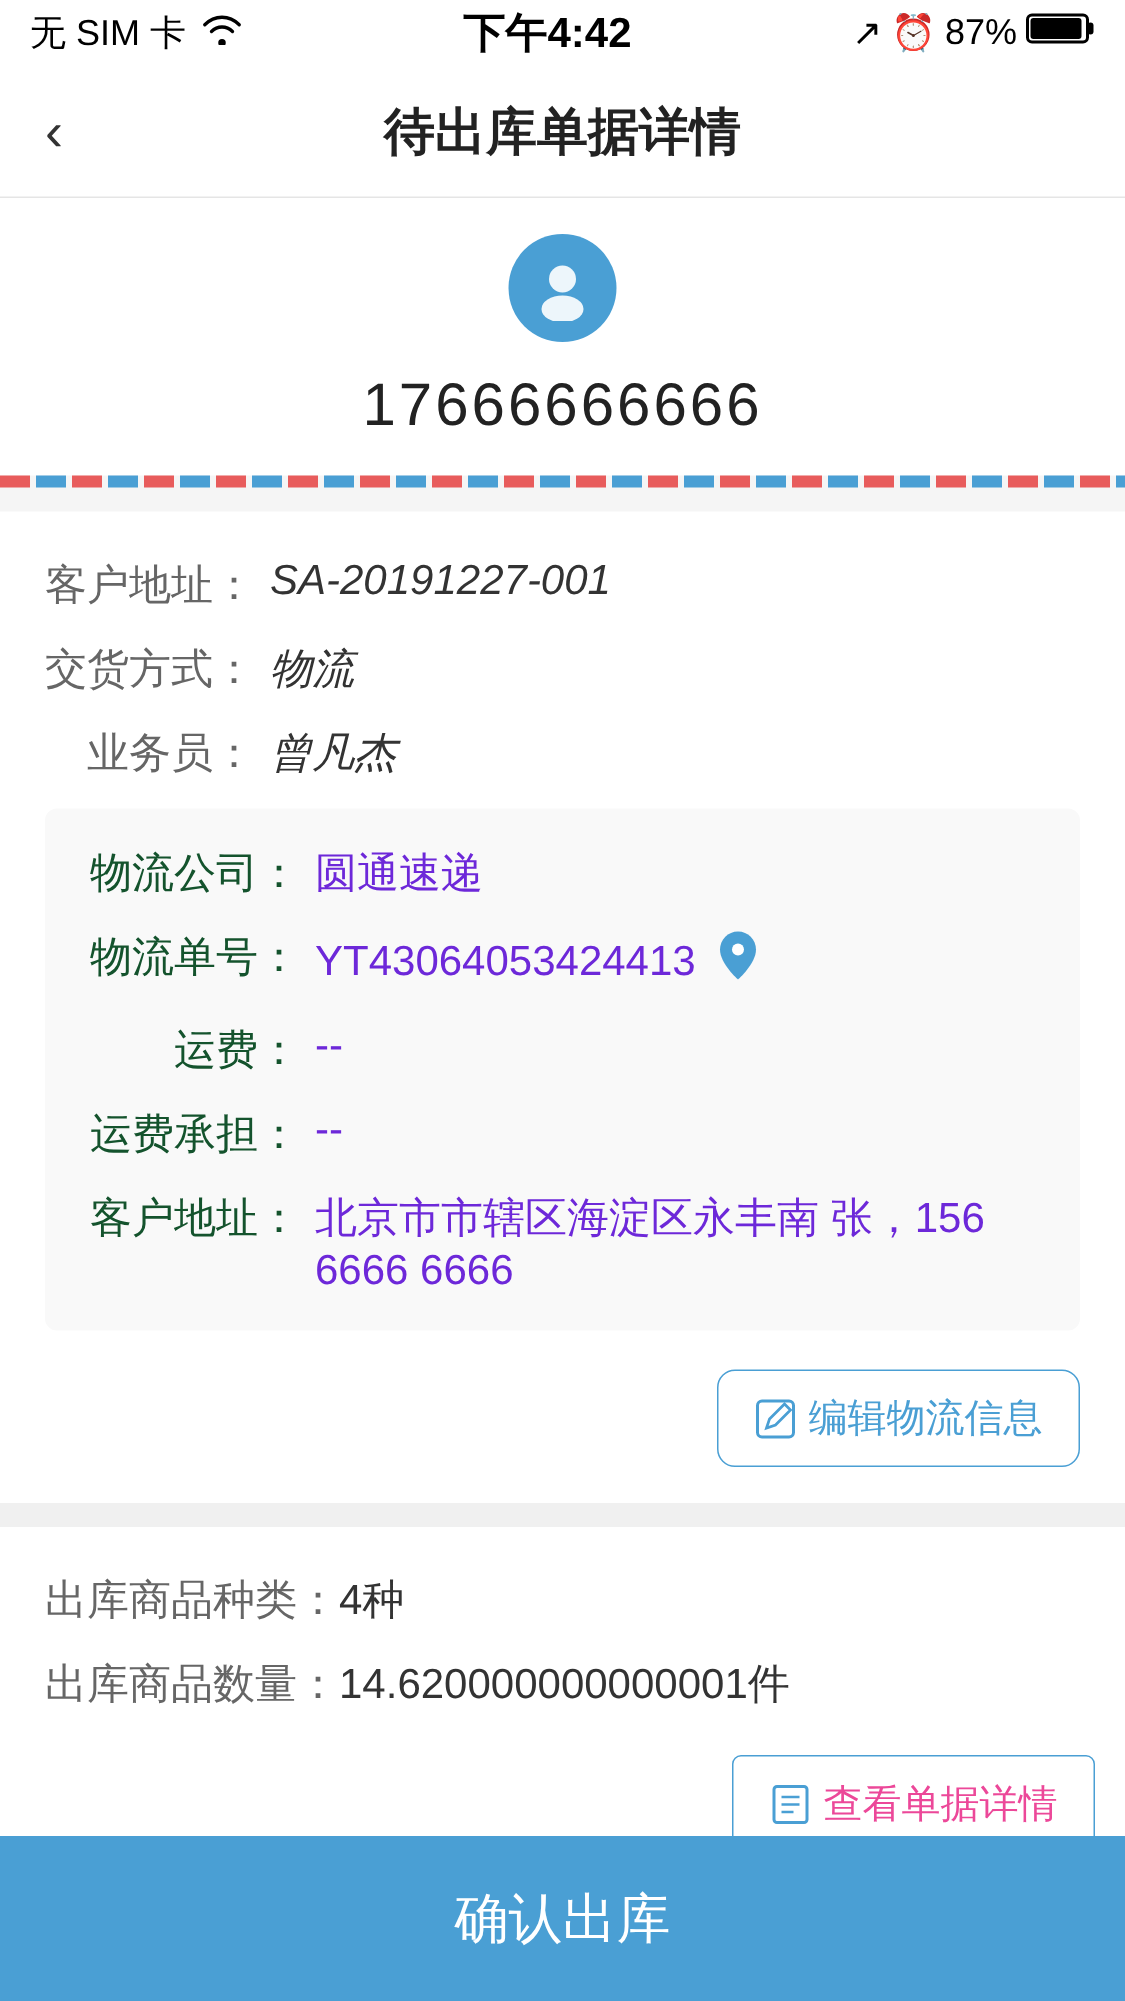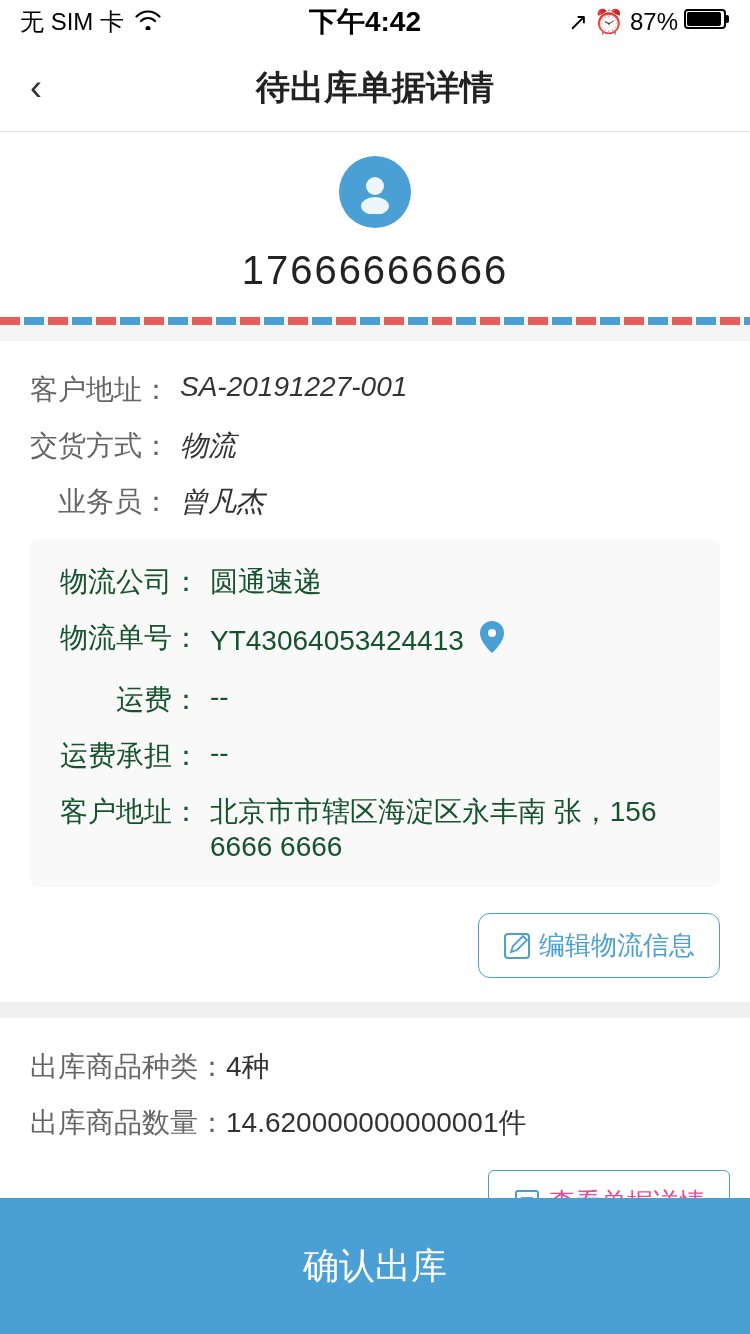--- a/index.html
+++ b/index.html
@@ -138,21 +138,21 @@
       font-size: 28px;
     }
     .logistics-row:last-child { margin-bottom: 0; }
     .logistics-label {
       color: #14532d;
       min-width: 140px;
       text-align: right;
       flex-shrink: 0;
     }
     .logistics-value {
-      color: #14532d;
+      color: #6d28d9;
       flex: 1;
       margin-left: 10px;
       display: flex;
       align-items: center;
       gap: 12px;
       flex-wrap: wrap;
     }
     .location-icon {
       color: #4a9fd4;
       font-size: 32px;
@@ -223,21 +223,21 @@
       gap: 8px;
       cursor: pointer;
     }
 
     
     .bottom-bar {
       position: fixed;
       bottom: 0;
       left: 0;
       width: 750px;
-      height: 136px;
+      height: 110px;
       background: #4a9fd4;
       display: flex;
       align-items: center;
       justify-content: center;
       cursor: pointer;
     }
     .bottom-btn-label {
       color: #fff;
       font-size: 36px;
       font-weight: 500;

